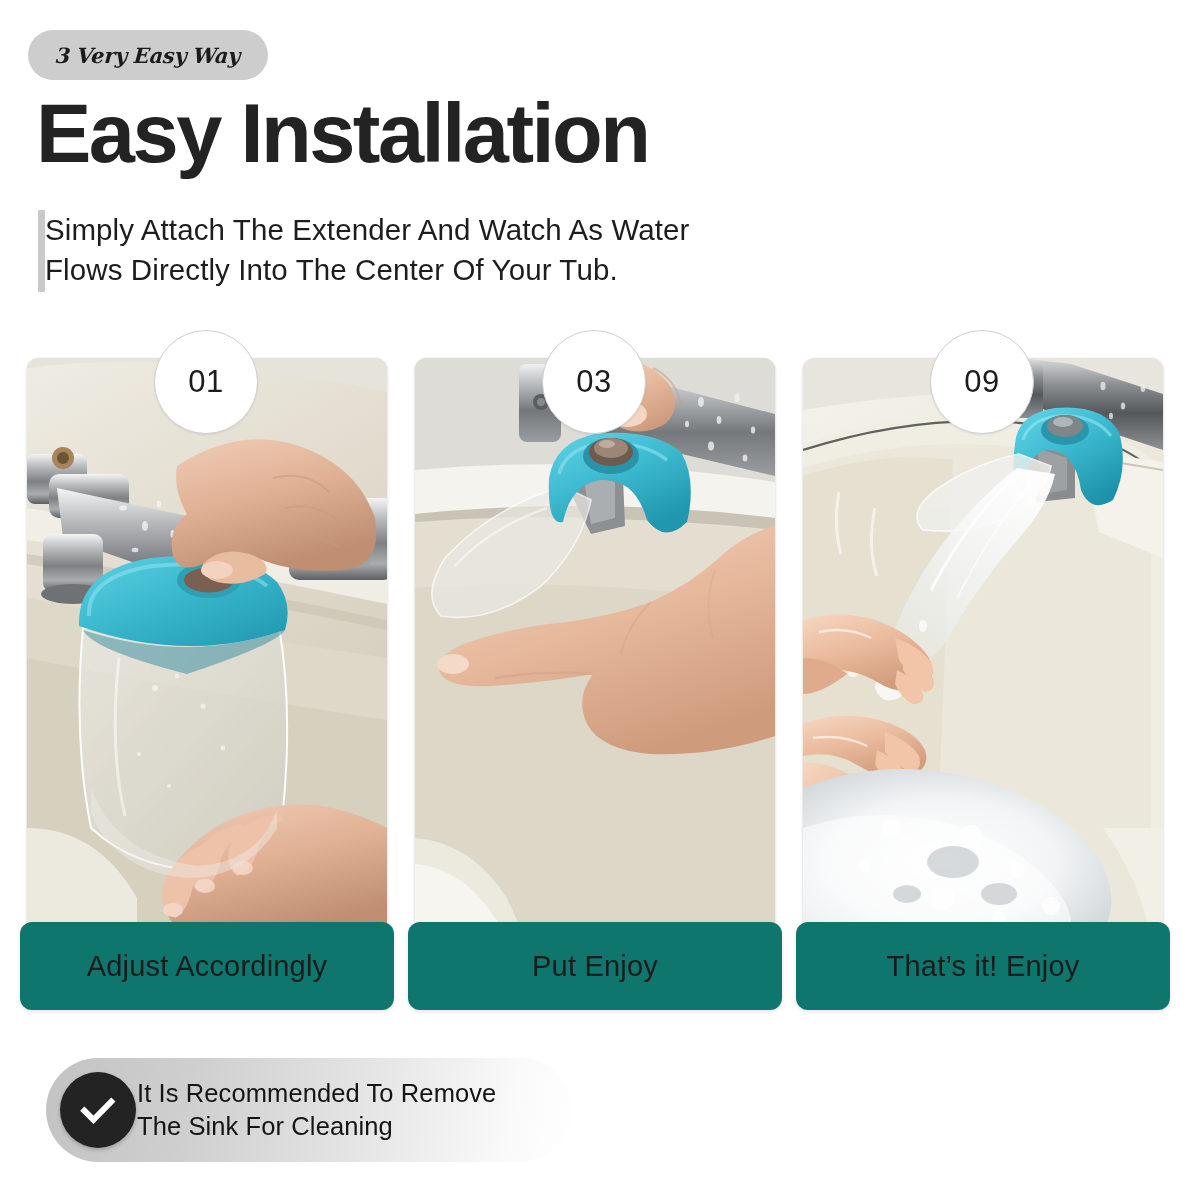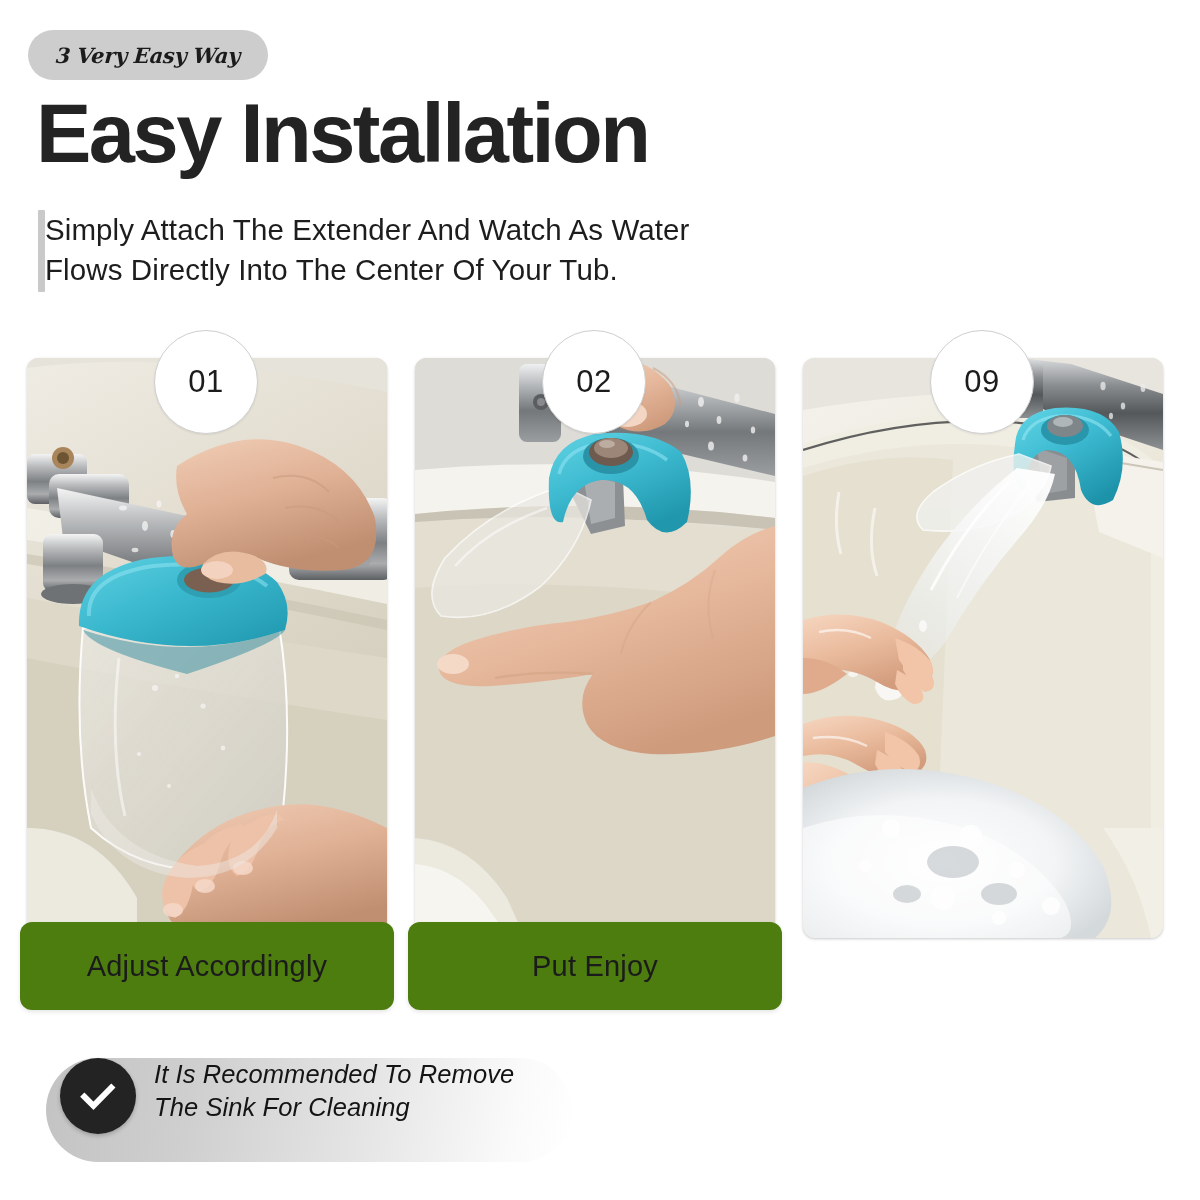--- a/index.html
+++ b/index.html
@@ -97,21 +97,21 @@
   .step-1 { left: 20px; }
   .step-2 { left: 408px; }
   .step-3 { left: 796px; }
 
   .caption {
     position: absolute;
     left: 0;
     top: 592px;
     width: 374px;
     height: 88px;
-    background: #4d7c0f;
+    background: #0f766e;
     border-radius: 12px;
     display: flex;
     align-items: center;
     justify-content: center;
     box-shadow: 0 2px 4px rgba(0,0,0,0.10);
   }
   .caption-text {
     font-size: 29px;
     color: #1b1b1b;
     letter-spacing: 0.2px;
@@ -161,24 +161,23 @@
     height: 112px;
   }
   .tip {
     position: absolute;
     top: 0;
     width: 526px;
     height: 104px;
     border-radius: 52px;
     background: linear-gradient(100deg, #c3c3c3 0%, #cfcfcf 28%, #e6e6e6 62%, #fafafa 88%, #ffffff 100%);
     display: flex;
-    align-items: flex-start;
+    align-items: center;
     padding-left: 14px;
-    gap: 18px;
-    font-style: italic;
+    gap: 1px;
   }
   .tip-1 { left: 46px; }
   .tip-2 { left: 626px; }
 
   .check-circle {
     width: 76px;
     height: 76px;
     border-radius: 50%;
     background: #232323;
     flex: none;
@@ -424,21 +423,21 @@
                      Q106 268 60 282 Q22 294 24 312 Q28 330 76 328 Q134 324 178 316
                      Q160 340 172 366 Q186 392 236 396 Q300 398 360 378 Z" fill="url(#skin2)"></path>
             <path d="M178 316 Q128 312 80 320" stroke="#d3a385" stroke-width="2.4" fill="none" opacity="0.6"></path>
             <ellipse cx="38" cy="306" rx="16" ry="10" fill="#f4d9c7"></ellipse>
             <path d="M236 244 Q212 268 206 296" stroke="#d3a385" stroke-width="2" fill="none" opacity="0.45"></path>
             <path d="M300 212 Q288 246 298 280" stroke="#d3a385" stroke-width="2" fill="none" opacity="0.35"></path>
           </g>
         </svg>
       </div>
       <div class="num-circle">
-        <span class="num-text">02</span>
+        <span class="num-text">03</span>
       </div>
       <div class="caption">
         <span class="caption-text">Put Enjoy</span>
       </div>
     </div>
 
     <div class="step step-3">
       <div class="photo">
         <svg viewBox="0 0 360 580" preserveAspectRatio="xMidYMid slice">
           <defs>
@@ -574,20 +573,23 @@
             <ellipse cx="196" cy="536" rx="18" ry="11"></ellipse>
             <ellipse cx="104" cy="536" rx="14" ry="9"></ellipse>
           </g>
 
           <path d="M300 470 Q336 520 348 580 L360 580 L360 470 Z" fill="#f2efe6"></path>
         </svg>
       </div>
       <div class="num-circle">
         <span class="num-text">09</span>
       </div>
+      <div class="caption">
+        <span class="caption-text">That’s it! Enjoy</span>
+      </div>
     </div>
 
   </div>
 
   <div class="tips">
 
     <div class="tip tip-1">
       <div class="check-circle">
         <svg viewBox="0 0 24 24">
           <path d="M4.2 12.4 L9.4 17.6 L19.6 7.2" fill="none" stroke="#ffffff" stroke-width="3.4" stroke-linecap="square" stroke-linejoin="miter"></path>

